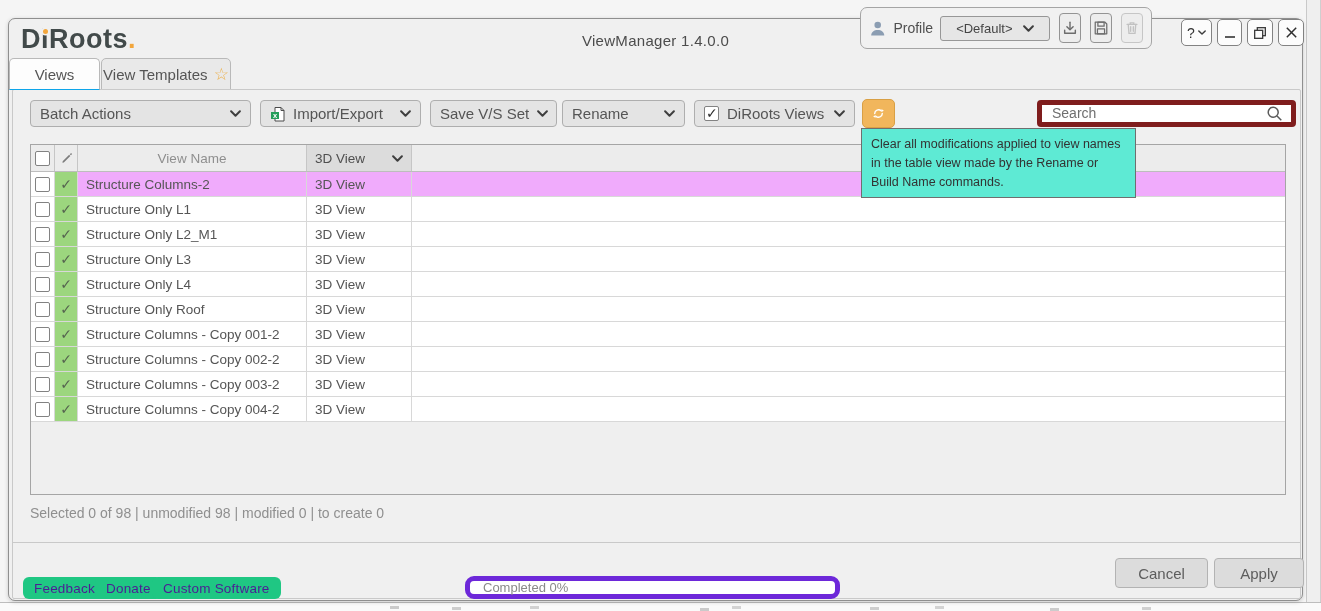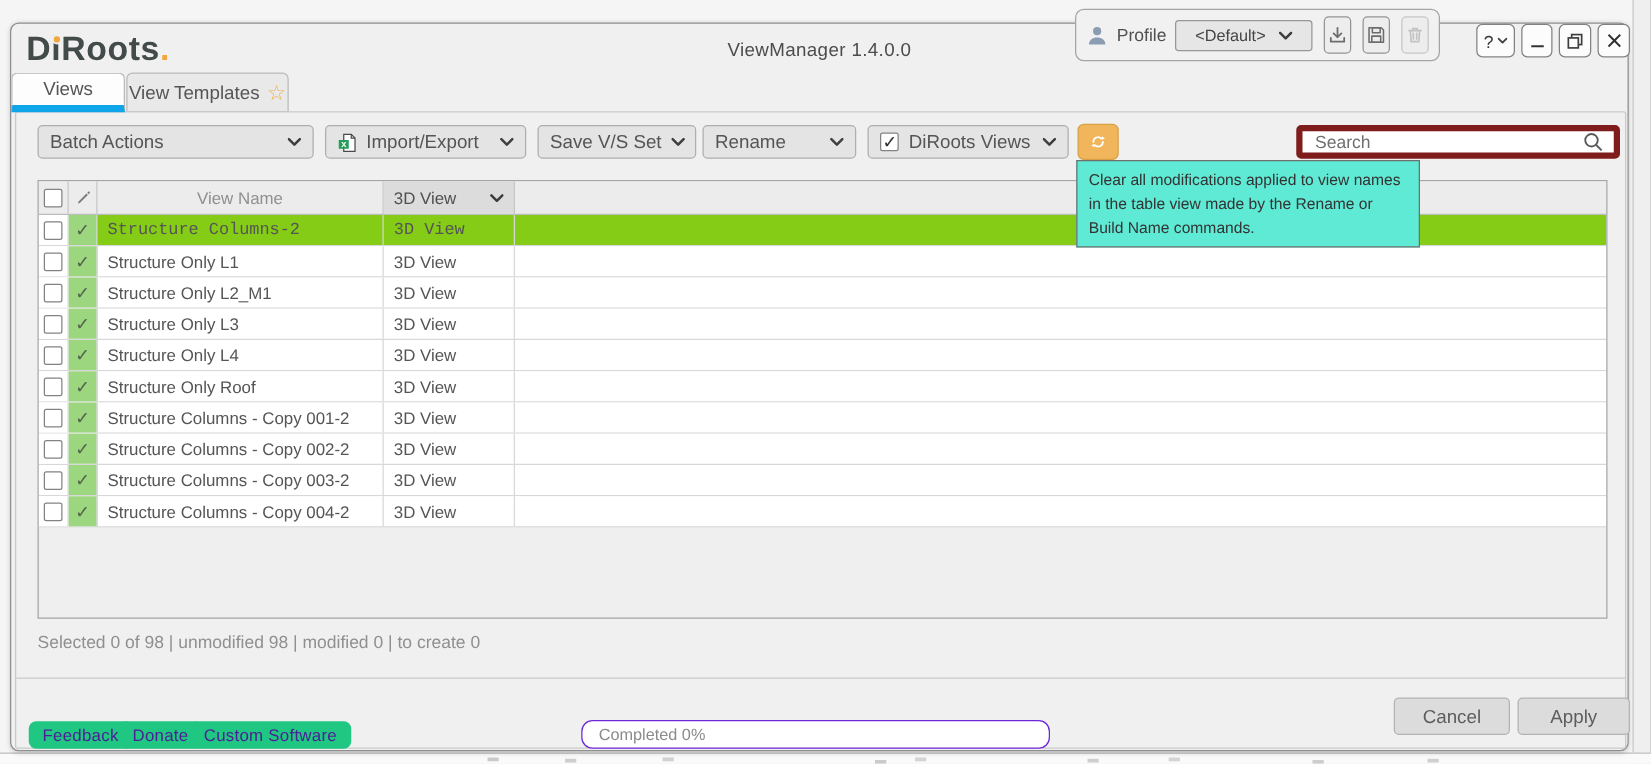--- a/index.html
+++ b/index.html
@@ -48,21 +48,21 @@
     justify-content:center; font-size:14px; color:#333; gap:3px; }
   .wb-help { left:1172px; width:31px; }
   .wb-min  { left:1208px; width:25px; }
   .wb-rest { left:1238px; width:26px; }
   .wb-close{ left:1269px; width:26px; }
 
   
   .tab { position:absolute; top:39px; height:32px; display:flex; align-items:center;
     justify-content:center; gap:6px; font-size:15px; color:#555;
     border:1px solid #b9b9b9; border-radius:5px 5px 0 0; }
-  .tab-views { left:0; width:91px; background:#fdfdfd; border-bottom:6px solid #0ea5e9; z-index:3; }
+  .tab-views { left:0; width:91px; background:#fdfdfd; border-bottom:1px solid #0ea5e9; z-index:3; }
   .tab-templates { left:92px; width:130px; background:#e9e9e9; }
   .star { color:#edb14d; font-size:17px; line-height:1; }
 
   
   .panel { position:absolute; left:3px; top:70px; width:1289px; height:510px;
     border:1px solid #c9c9c9; border-radius:2px; background:#f0f0f0; z-index:2; }
 
   
   .tbtn { position:absolute; top:10px; height:27px; background:#e4e4e4;
     border:1px solid #aeaeae; border-radius:4px; display:flex; align-items:center;
@@ -103,33 +103,33 @@
     border-right:1px solid #c6c6c6; font-size:13.5px; color:#8f8f8f; }
   .thead .h-type { background:#dcdcdc; color:#4f4f4f; justify-content:space-between; padding:0 8px; }
   .thead .h-fill { border-right:none; }
   .trow { height:25px; border-bottom:1px solid #d8d8d8; background:#fff; }
   .trow > div { border-right:1px solid #d8d8d8; display:flex; align-items:center; }
   .tc.c0 { justify-content:center; background:#fff; }
   .tc.mark { justify-content:center; background:#9cd67e; color:#55644f;
     font-size:14px; font-weight:bold; }
   .tc.name, .tc.type { padding-left:8px; font-size:13.5px; color:#555; }
   .tc.c4 { border-right:none; }
-  .trow.hl .name, .trow.hl .type, .trow.hl .c4 { background:#84cc16;font-family:Liberation Mono, monospace; }
+  .trow.hl .name, .trow.hl .type, .trow.hl .c4 { background:#f0abfc; }
 
   .statusbar { position:absolute; left:17px; top:415px; font-size:14px; color:#8f8f8f; }
   .hdivider { position:absolute; left:0; top:452px; width:100%; height:0;
     border-top:1px solid #c9c9c9; }
 
   
   .gbtn { position:absolute; top:487px; height:22px; background:#1fc783; color:#4c1d95;
     border-radius:6px; font-size:13.5px; display:flex; align-items:center;
     justify-content:center; padding:0 11px; letter-spacing:.2px; }
   .g-feedback { left:10px; } .g-donate { left:82px; } .g-custom { left:139px; }
   .progress { position:absolute; left:452px; top:486px; width:375px; height:23px;
-    background:#fff; border:1px solid #6d28d9; border-radius:9px;
+    background:#fff; border:5px solid #6d28d9; border-radius:9px;
     display:flex; align-items:center; padding-left:13px; font-size:13px; color:#8a8a8a; }
   .abtn { position:absolute; top:468px; height:30px; background:#dcdcdc;
     border:1px solid #b3b3b3; border-radius:4px; font-size:15px; color:#5d5d5d;
     display:flex; align-items:center; justify-content:center; }
   .a-cancel { left:1102px; width:93px; }
   .a-apply  { left:1201px; width:90px; }
 
   svg { display:block; }
 </style>
 </head>

